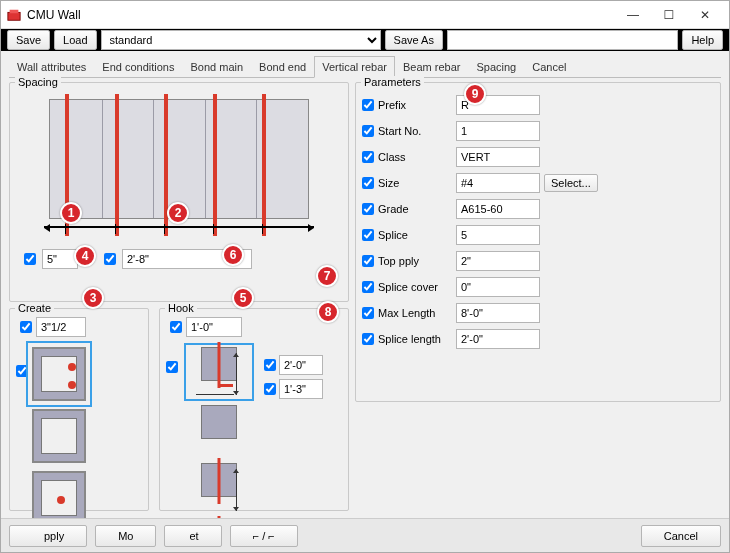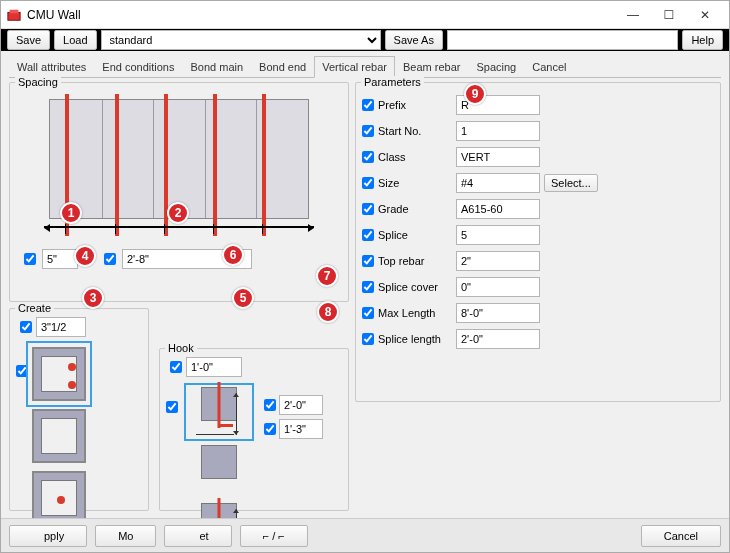--- a/index.html
+++ b/index.html
@@ -101,21 +101,21 @@
     .wall-preview .arrowL, .wall-preview .arrowR { position:absolute; bottom:-14px; width:0; height:0; border-top:4px solid transparent; border-bottom:4px solid transparent;}
     .wall-preview .arrowL { left:-6px; border-right:6px solid #000;}
     .wall-preview .arrowR { right:-6px; border-left:6px solid #000;}
     .spacing-row { display:flex; align-items:center; gap:6px; margin-top:30px; padding-left:8px;}
     .cb { width:12px; height:12px; }
     .mini-input { width:36px; }
     .mid-input { width:130px;}
     
     .create-hook-row { display:flex; gap:10px; flex:1; min-height:0; }
     .create-group { flex:0 0 140px; }
-    .hook-group { flex:1;margin-top:40px; }
+    .hook-group { flex:1; }
     .create-head, .hook-head { display:flex; align-items:center; gap:4px; margin-top:2px; margin-left:4px;}
     .create-list { margin-top:6px; display:flex; flex-direction:column; gap:8px; align-items:center;}
     .block {
        width:54px; height:54px; background:#a9a9bd; border:2px solid #888; position:relative;
     }
     .block.selected-outer { outline:2px solid #3aa0e8; outline-offset:4px;}
     .block .hole { position:absolute; background:#f0f0f0; border:1px solid #777;}
     .block .hole.full { left:7px; right:7px; top:7px; bottom:7px;}
     .block .dot { position:absolute; width:8px; height:8px; background:#d93a2b; border-radius:50%;}
     .hook-list { margin-top:6px; display:flex; flex-direction:column; gap:8px; align-items:flex-start; padding-left:6px;}
@@ -365,21 +365,21 @@
         <div class="param-row">
           <label>
               <input type="checkbox" class="cb" checked="" style="">
               <span>Splice</span>
             </label>
           <input class="input-text param-input" value="5" style="">
         </div>
         <div class="param-row">
           <label>
               <input type="checkbox" class="cb" checked="" style="">
-              <span>Top rebar</span>
+              <span>Top pply</span>
             </label>
           <input class="input-text param-input" value="2&quot;" style="">
         </div>
         <div class="param-row">
           <label>
               <input type="checkbox" class="cb" checked="" style="">
               <span>Splice cover</span>
             </label>
           <input class="input-text param-input" value="0&quot;" style="">
         </div>
@@ -398,21 +398,21 @@
           <input class="input-text param-input" value="2'-0&quot;" style="">
         </div>
       </div>
     </div>
   </div>
 </div>
 
 <div class="footer">
   <button class="btn" style="padding-left:34px;">pply</button>
   <button class="btn">Mo</button>
-  <button class="btn" style="padding-left:34px;">et</button>
+  <button class="btn" style="padding-left:24px;">et</button>
   <button class="btn">⌐ / ⌐</button>
   <div class="spacer"></div>
   <button class="btn">Cancel</button>
 </div>
 
 <div class="badge" style="left:59px; top:201px;">1</div>
 <div class="badge" style="left:166px; top:201px;">2</div>
 <div class="badge" style="left:81px; top:286px;">3</div>
 <div class="badge" style="left:73px; top:244px;">4</div>
 <div class="badge" style="left:231px; top:286px;">5</div>

